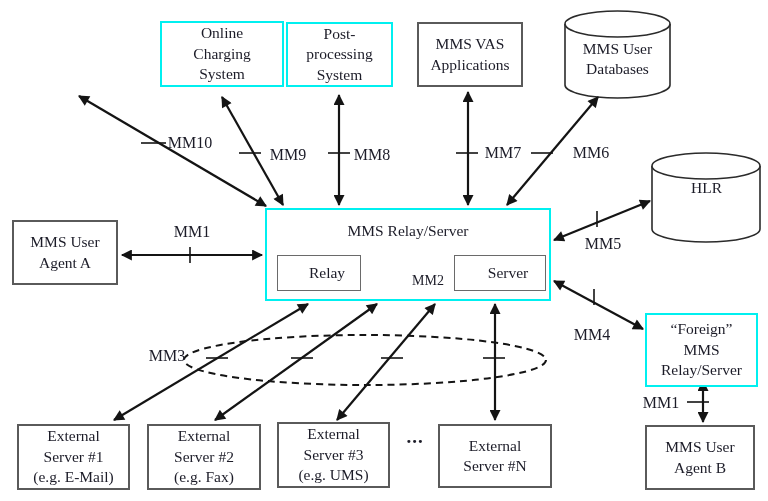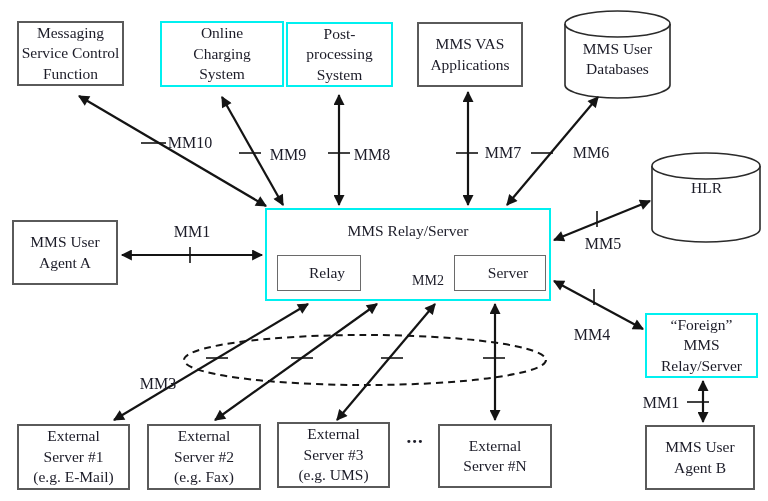--- a/index.html
+++ b/index.html
@@ -32,41 +32,41 @@
   
   #n-mscf   { left:17px;  top:21px;  width:107px; height:65px; }
   #n-ocs    { left:160px; top:21px;  width:124px; height:66px; }
   #n-pps    { left:286px; top:22px;  width:107px; height:65px; }
   #n-vas    { left:417px; top:22px;  width:106px; height:65px; }
   #n-relaybox { left:265px; top:208px; width:286px; height:93px; }
   #n-relay-title { left:265px; top:217px; width:286px; height:28px; }
   #n-relay  { left:277px; top:255px; width:84px; height:36px; }
   #n-server { left:454px; top:255px; width:92px; height:36px; }
   #n-uaA    { left:12px;  top:220px; width:106px; height:65px; }
-  #n-foreign{ left:645px; top:313px; width:113px; height:65px; }
+  #n-foreign{ left:645px; top:313px; width:113px; height:74px; }
   #n-uaB    { left:645px; top:425px; width:110px; height:65px; }
   #n-ext1   { left:17px;  top:424px; width:113px; height:66px; }
   #n-ext2   { left:147px; top:424px; width:114px; height:66px; }
   #n-ext3   { left:277px; top:422px; width:113px; height:66px; }
   #n-extN   { left:438px; top:424px; width:114px; height:64px; }
   #n-dbtext { left:567px; top:36px;  width:101px; height:46px; }
   #n-hlrtext{ left:678px; top:177px; width:57px;  height:23px; }
   #n-dots   { left:403px; top:425px; width:24px;  height:24px; font-size:19px; font-weight:bold; letter-spacing:1px; }
   
   #l-mm10 { left:190px; top:143px; }
   #l-mm9  { left:288px; top:155px; }
   #l-mm8  { left:372px; top:155px; }
   #l-mm7  { left:503px; top:153px; }
   #l-mm6  { left:591px; top:153px; }
   #l-mm5  { left:603px; top:244px; }
   #l-mm4  { left:592px; top:335px; }
   #l-mm1a { left:192px; top:232px; }
   #l-mm2  { left:428px; top:281px; font-size:14px; }
   #l-mm1b { left:661px; top:403px; }
-  #l-mm3  { left:158px; top:356px;margin-top:28px; }
+  #l-mm3  { left:167px; top:356px; }
 </style>
 </head>
 <body>
 
 <div class="stage">
 
   <svg class="layer" viewBox="0 0 768 501">
     <defs>
       <marker id="arr" viewBox="0 0 10 10" refX="9" refY="5" markerWidth="13" markerHeight="11" orient="auto-start-reverse" markerUnits="userSpaceOnUse">
         <path class="ah" d="M0,0 L10,5 L0,10 z"></path>
@@ -110,23 +110,20 @@
       <line class="tick" x1="190" y1="247" x2="190" y2="263"></line>
       <line class="tick" x1="415" y1="255" x2="415" y2="273"></line>
       <line class="tick" x1="687" y1="402" x2="709" y2="402"></line>
       <line class="tick" x1="206" y1="358" x2="228" y2="358"></line>
       <line class="tick" x1="291" y1="358" x2="313" y2="358"></line>
       <line class="tick" x1="381" y1="358" x2="403" y2="358"></line>
       <line class="tick" x1="483" y1="358" x2="505" y2="358"></line>
     </g>
   </svg>
 
-  <div class="node b-gray" id="n-mscf">Messaging
-Service Control
-Function</div>
   <div class="node b-cyan" id="n-ocs">Online
 Charging
 System</div>
   <div class="node b-cyan" id="n-pps">Post-
 processing
 System</div>
   <div class="node b-gray" id="n-vas">MMS VAS
 Applications</div>
 
   <div class="node b-cyan-big" id="n-relaybox"></div>

